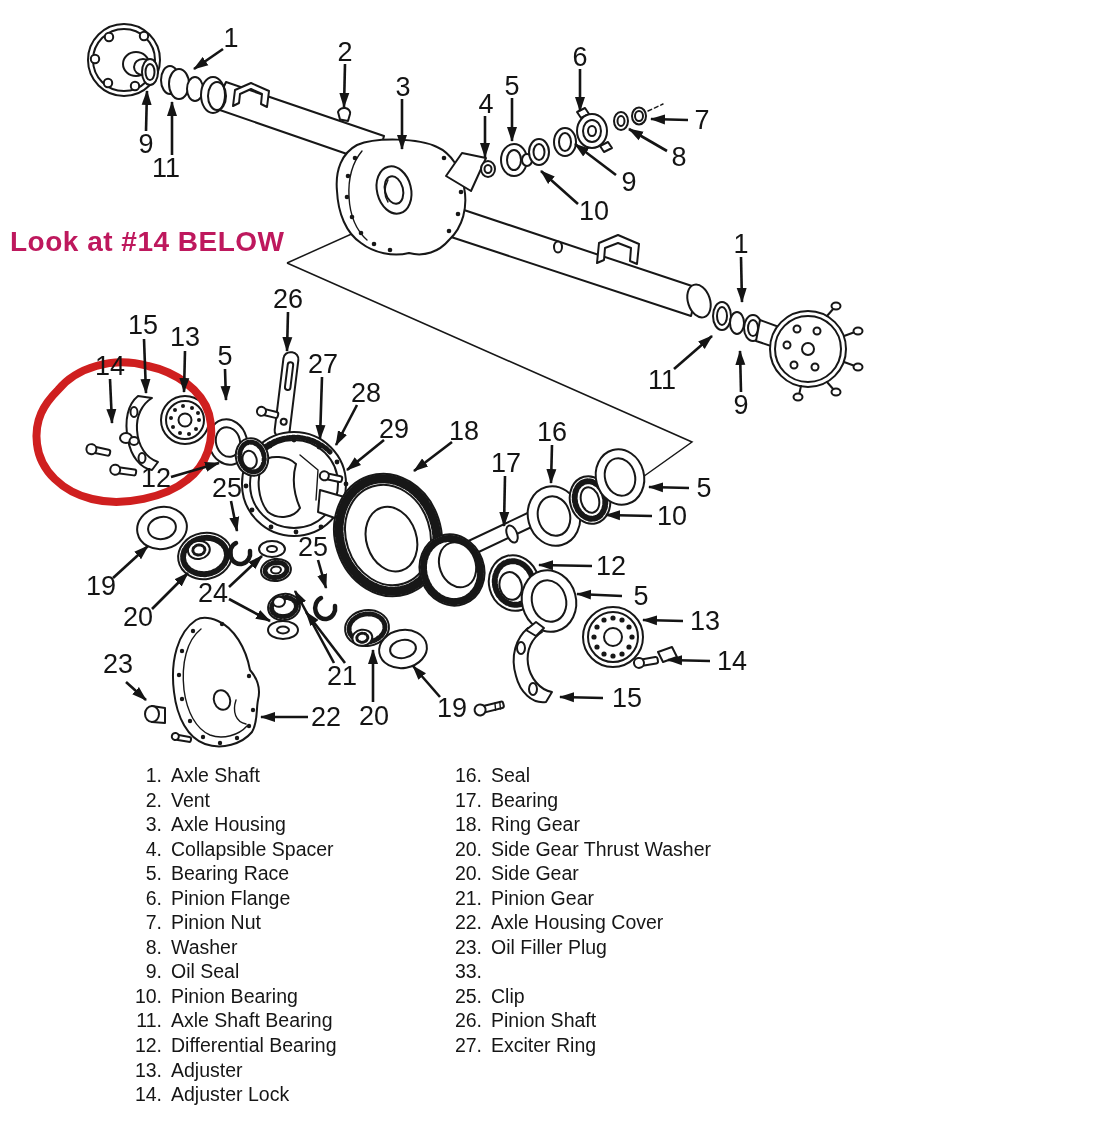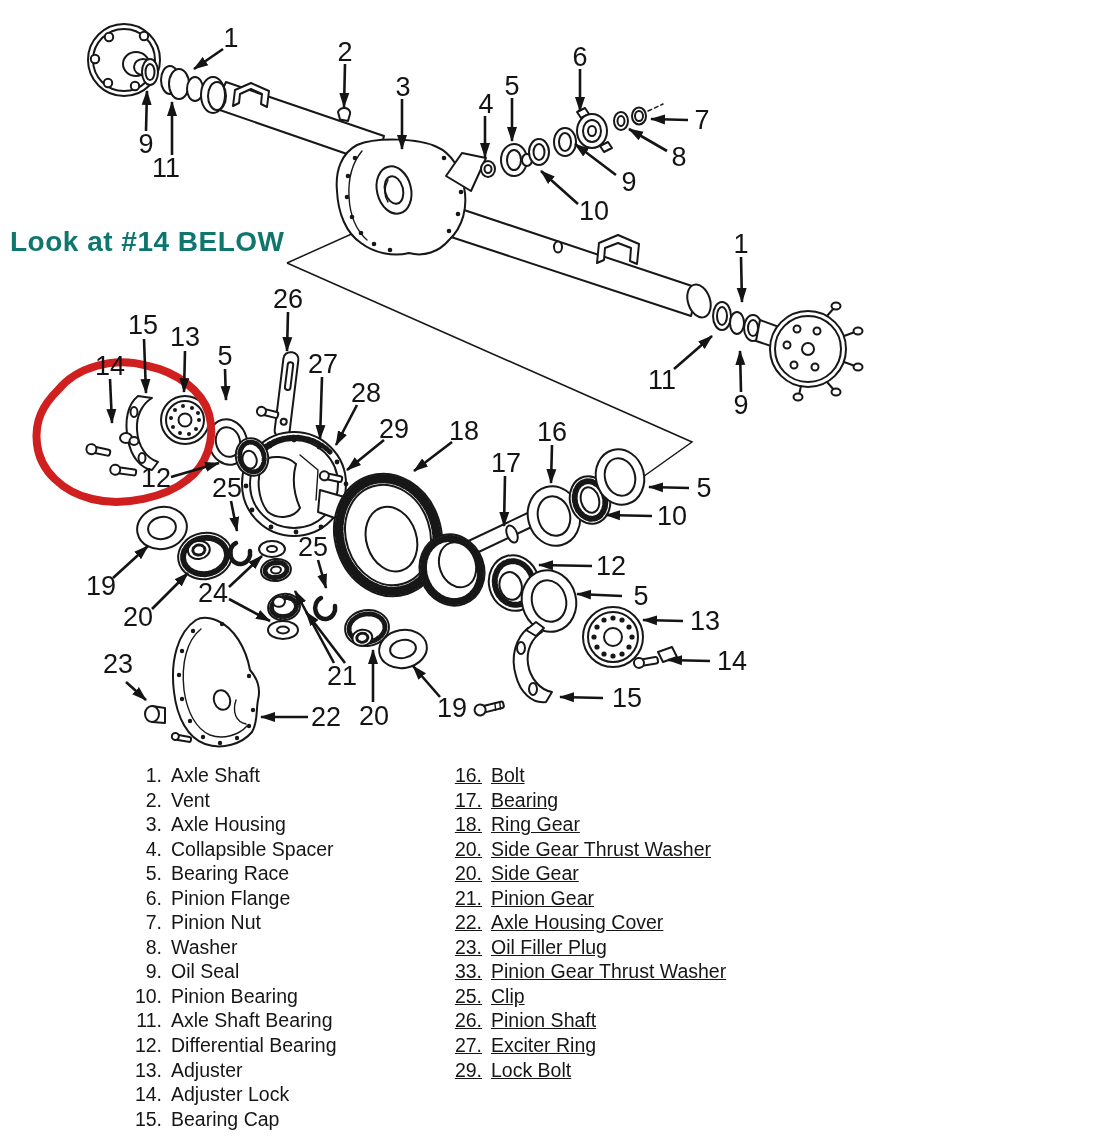--- a/index.html
+++ b/index.html
@@ -16,21 +16,21 @@
   .mag{stroke:#171717;stroke-width:1.5;fill:none;}
   .red-stroke{stroke:#cf1f1f;stroke-width:8;fill:none;stroke-linejoin:round;stroke-linecap:round;}
   .callout-num{font:500 27px "Liberation Sans",sans-serif;fill:#141414;
                text-anchor:middle;dominant-baseline:central;}
   .callout-arrow{stroke:#141414;stroke-width:2.6;fill:none;}
   .annotation{position:absolute;left:10px;top:226px;font-size:28px;font-weight:600;
               letter-spacing:0.5px;color:#cc2222;white-space:nowrap;}
   .legend{position:absolute;top:763px;left:0;width:1096px;font-size:19.5px;color:#161616;}
   .legend-col{position:absolute;top:0;}
   .legend-col.left{left:118px;}
-  .legend-col.right{left:438px;text-decoration:underline;}
+  .legend-col.right{left:438px;}
   .legend-row{display:flex;line-height:24.55px;white-space:nowrap;}
   .legend-row .num{width:44px;text-align:right;flex:none;}
   .legend-row .lbl{margin-left:9px;}
 </style>
 </head>
 <body>
 
 <svg id="diagram" width="1096" height="762" viewBox="0 0 1096 762" xmlns="http://www.w3.org/2000/svg">
   <defs>
     <marker id="ah" markerUnits="userSpaceOnUse" markerWidth="16" markerHeight="12" refX="14" refY="6" orient="auto">
@@ -574,21 +574,21 @@
         <line x1="373" y1="702" x2="373" y2="650" class="callout-arrow" marker-end="url(#ah)"></line>
         <text x="374" y="716" class="callout-num">20</text>
       </g>
       <g>
         <line x1="440" y1="697" x2="413" y2="666" class="callout-arrow" marker-end="url(#ah)"></line>
         <text x="452" y="708" class="callout-num">19</text>
       </g>
     </g>
 </svg>
 
-<div class="annotation" style="color: #0f766e;">Look at #14 BELOW</div>
+<div class="annotation" style="color: #be185d;">Look at #14 BELOW</div>
 
 <div class="legend">
   <div class="legend-col left">
 
       <div class="legend-row">
         <span class="num">1.</span>
         <span class="lbl">Axle Shaft</span>
       </div>
 
       <div class="legend-row">
@@ -649,30 +649,26 @@
       <div class="legend-row">
         <span class="num">13.</span>
         <span class="lbl">Adjuster</span>
       </div>
 
       <div class="legend-row">
         <span class="num">14.</span>
         <span class="lbl">Adjuster Lock</span>
       </div>
 
-      <div class="legend-row">
-        <span class="num">15.</span>
-        <span class="lbl">Bearing Cap</span>
-      </div>
     </div>
   <div class="legend-col right">
 
       <div class="legend-row">
         <span class="num">16.</span>
-        <span class="lbl">Bolt</span>
+        <span class="lbl">Seal</span>
       </div>
 
       <div class="legend-row">
         <span class="num">17.</span>
         <span class="lbl">Bearing</span>
       </div>
 
       <div class="legend-row">
         <span class="num">18.</span>
         <span class="lbl">Ring Gear</span>
@@ -698,37 +694,32 @@
         <span class="lbl">Axle Housing Cover</span>
       </div>
 
       <div class="legend-row">
         <span class="num">23.</span>
         <span class="lbl">Oil Filler Plug</span>
       </div>
 
       <div class="legend-row">
         <span class="num">33.</span>
-        <span class="lbl">Pinion Gear Thrust Washer</span>
       </div>
 
       <div class="legend-row">
         <span class="num">25.</span>
         <span class="lbl">Clip</span>
       </div>
 
       <div class="legend-row">
         <span class="num">26.</span>
         <span class="lbl">Pinion Shaft</span>
       </div>
 
       <div class="legend-row">
         <span class="num">27.</span>
         <span class="lbl">Exciter Ring</span>
       </div>
 
 
-      <div class="legend-row">
-        <span class="num">29.</span>
-        <span class="lbl">Lock Bolt</span>
-      </div>
     </div>
 </div>
 
 </body></html>

